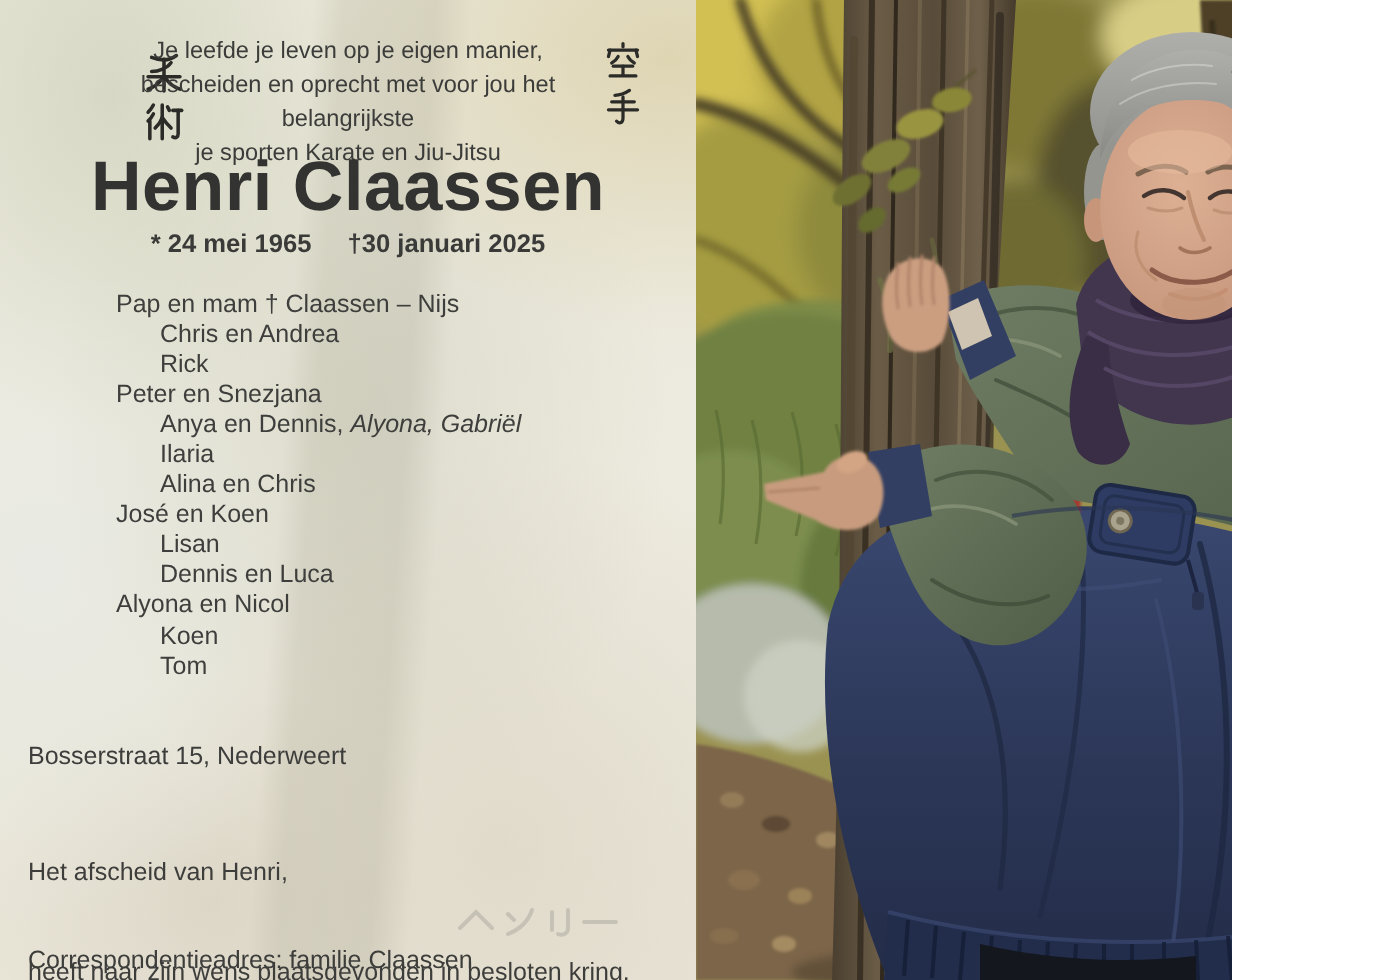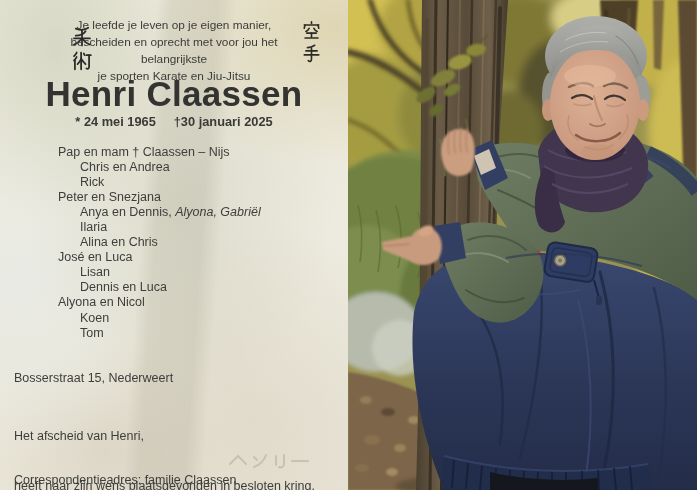--- a/index.html
+++ b/index.html
@@ -1,18 +1,18 @@
 <!DOCTYPE html>
 <html><head>
 <meta charset="utf-8">
 <style>
   html,body{margin:0;padding:0;background:#ffffff;}
   *{box-sizing:border-box;}
   .card{
-    position:relative;width:697px;height:490px;overflow:hidden;
+    position:relative;width:616px;height:490px;overflow:hidden;
     font-family:"Liberation Sans",sans-serif;color:#3d3d3b;background:#ecead f;
   }
   
   .left-panel{
     position:absolute;left:0;top:0;width:348px;height:490px;
     background:
       linear-gradient(94deg, transparent 41%, rgba(160,158,134,.20) 45%, rgba(150,148,128,.20) 57%, transparent 62%),
       radial-gradient(ellipse 180px 240px at 16% 10%, rgba(198,202,178,.55), transparent 70%),
       radial-gradient(ellipse 250px 190px at 96% 6%, rgba(216,203,158,.65), transparent 72%),
       radial-gradient(ellipse 220px 300px at 52% 42%, rgba(197,197,177,.40), transparent 70%),
@@ -105,21 +105,21 @@
     </div>
 
     <div class="family-list">
         <div class="family-row indent-0"><span>Pap en mam † Claassen – Nijs</span></div>
         <div class="family-row indent-1"><span>Chris en Andrea</span></div>
         <div class="family-row indent-1"><span>Rick</span></div>
         <div class="family-row indent-0"><span>Peter en Snezjana</span></div>
         <div class="family-row indent-1"><span>Anya en Dennis, </span><em>Alyona, Gabriël</em></div>
         <div class="family-row indent-1"><span>Ilaria</span></div>
         <div class="family-row indent-1"><span>Alina en Chris</span></div>
-        <div class="family-row indent-0"><span>José en Luca</span></div>
+        <div class="family-row indent-0"><span>José en Koen</span></div>
         <div class="family-row indent-1"><span>Lisan</span></div>
         <div class="family-row indent-1"><span>Dennis en Luca</span></div>
         <div class="family-row indent-0"><span>Alyona en Nicol</span></div>
         <div class="family-row indent-1"><span>Koen</span></div>
         <div class="family-row indent-1"><span>Tom</span></div>
       </div>
 
     <div class="address">Bosserstraat 15, Nederweert</div>
 
     <div class="farewell">

